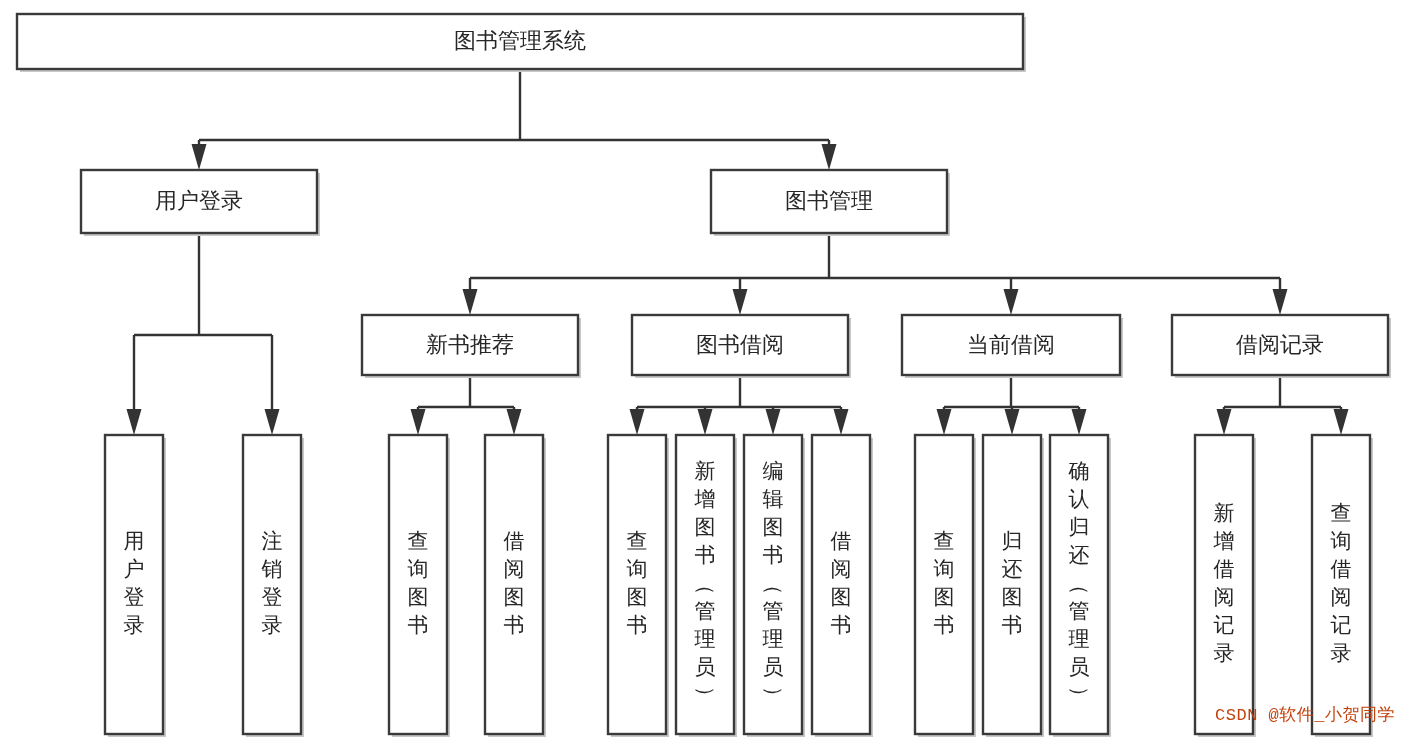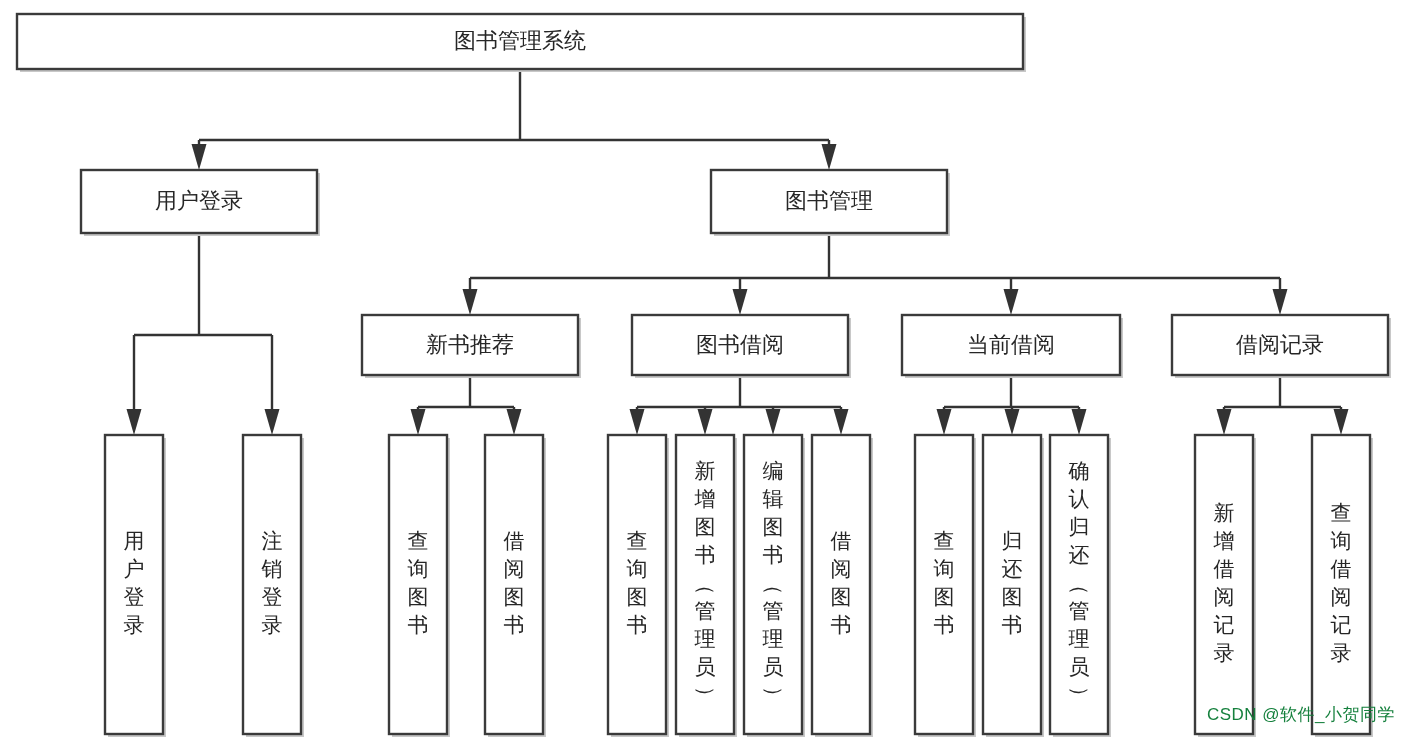--- a/index.html
+++ b/index.html
@@ -64,23 +64,23 @@
     font-family: "Liberation Sans", "DejaVu Sans", sans-serif;
     font-size: 21px;
     fill: #262626;
     text-anchor: middle;
     dominant-baseline: middle;
   }
   #watermark {
     position: absolute;
     right: 10px;
     bottom: 6px;
-    font-family: Liberation Sans, sans-serif;
+    font-family: Liberation Mono, monospace;
     font-size: 17px;
-    color: #15803d;
+    color: #c2410c;
     letter-spacing: 0.5px;
     white-space: nowrap;
     pointer-events: none;
   }
 </style>
 </head>
 <body>
 
 <div id="diagram-root">
   <svg class="flow" viewBox="0 0 1405 747">

